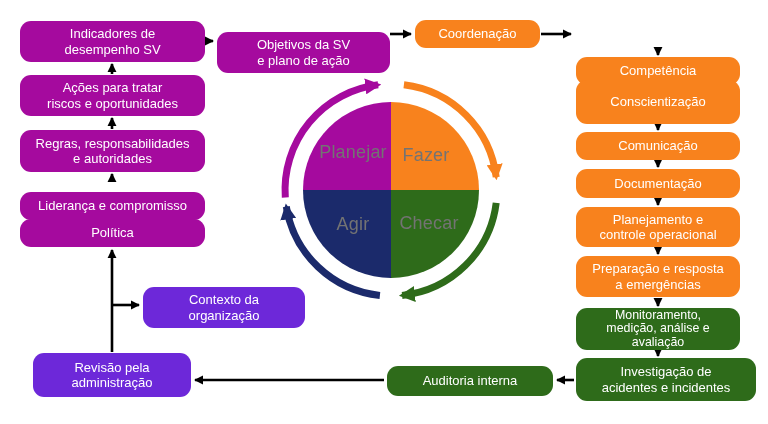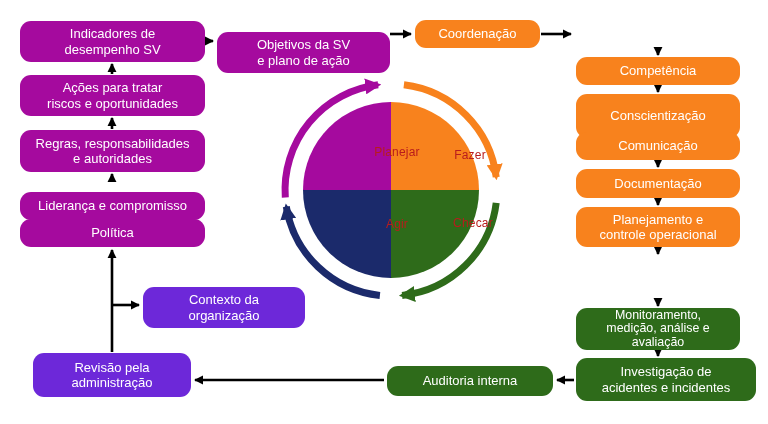--- a/index.html
+++ b/index.html
@@ -12,22 +12,22 @@
     position:absolute;display:flex;align-items:center;justify-content:center;
     text-align:center;color:#fff;font-size:13px;line-height:1.16;
     border-radius:11px;white-space:pre-line;box-sizing:border-box;padding:14px 6px;
   }
   .magenta{background:#A50A9E;}
   .orange{background:#F8821D;}
   .navy{background:#6d28d9;}
   .green{background:#2E6B1A;}
   .small{font-size:12.4px;line-height:1.06;padding:2px 3px;}
   .qlabel{
-    position:absolute;transform:translate(-50%,-50%);color:#b91c1c;
-    font-size:12px;letter-spacing:.2px;margin-left:44px;
+    position:absolute;transform:translate(-50%,-50%);color:#737373;
+    font-size:18px;letter-spacing:.2px;
   }
 </style>
 </head>
 <body>
 
 <div id="stage">
 
   <svg id="arrow-layer" viewBox="0 0 768 424" xmlns="http://www.w3.org/2000/svg">
     <defs>
       <marker id="mBlack" viewBox="0 0 10 10" refX="9" refY="5" markerWidth="3.6" markerHeight="3.6" orient="auto">
@@ -89,25 +89,27 @@
   <div class="box magenta" style="left:20px;top:130px;width:185px;height:42px">Regras, responsabilidades
 e autoridades</div>
   <div class="box magenta" style="left:20px;top:192px;width:185px;height:28px">Liderança e compromisso</div>
   <div class="box magenta" style="left:20px;top:219px;width:185px;height:28px">Política</div>
 
   <div class="box magenta" style="left:217px;top:32px;width:173px;height:41px">Objetivos da SV
 e plano de ação</div>
   <div class="box orange" style="left:415px;top:20px;width:125px;height:28px">Coordenação</div>
 
   <div class="box orange" style="left:576px;top:57px;width:164px;height:28px">Competência</div>
-  <div class="box orange" style="left:576px;top:94px;width:164px;height:44px">Conscientização</div>
+  <div class="box orange" style="left:576px;top:80px;width:164px;height:44px">Conscientização</div>
   <div class="box orange" style="left:576px;top:132px;width:164px;height:28px">Comunicação</div>
   <div class="box orange" style="left:576px;top:169px;width:164px;height:29px">Documentação</div>
   <div class="box orange" style="left:576px;top:207px;width:164px;height:40px">Planejamento e
 controle operacional</div>
+  <div class="box orange" style="left:576px;top:256px;width:164px;height:41px">Preparação e resposta
+a emergências</div>
 
   <div class="box green small" style="left:576px;top:308px;width:164px;height:42px">Monitoramento,
 medição, análise e
 avaliação</div>
   <div class="box green" style="left:576px;top:358px;width:180px;height:43px">Investigação de
 acidentes e incidentes</div>
 
   <div class="box green" style="left:387px;top:366px;width:166px;height:30px">Auditoria interna</div>
   <div class="box navy" style="left:33px;top:353px;width:158px;height:44px">Revisão pela
 administração</div>

